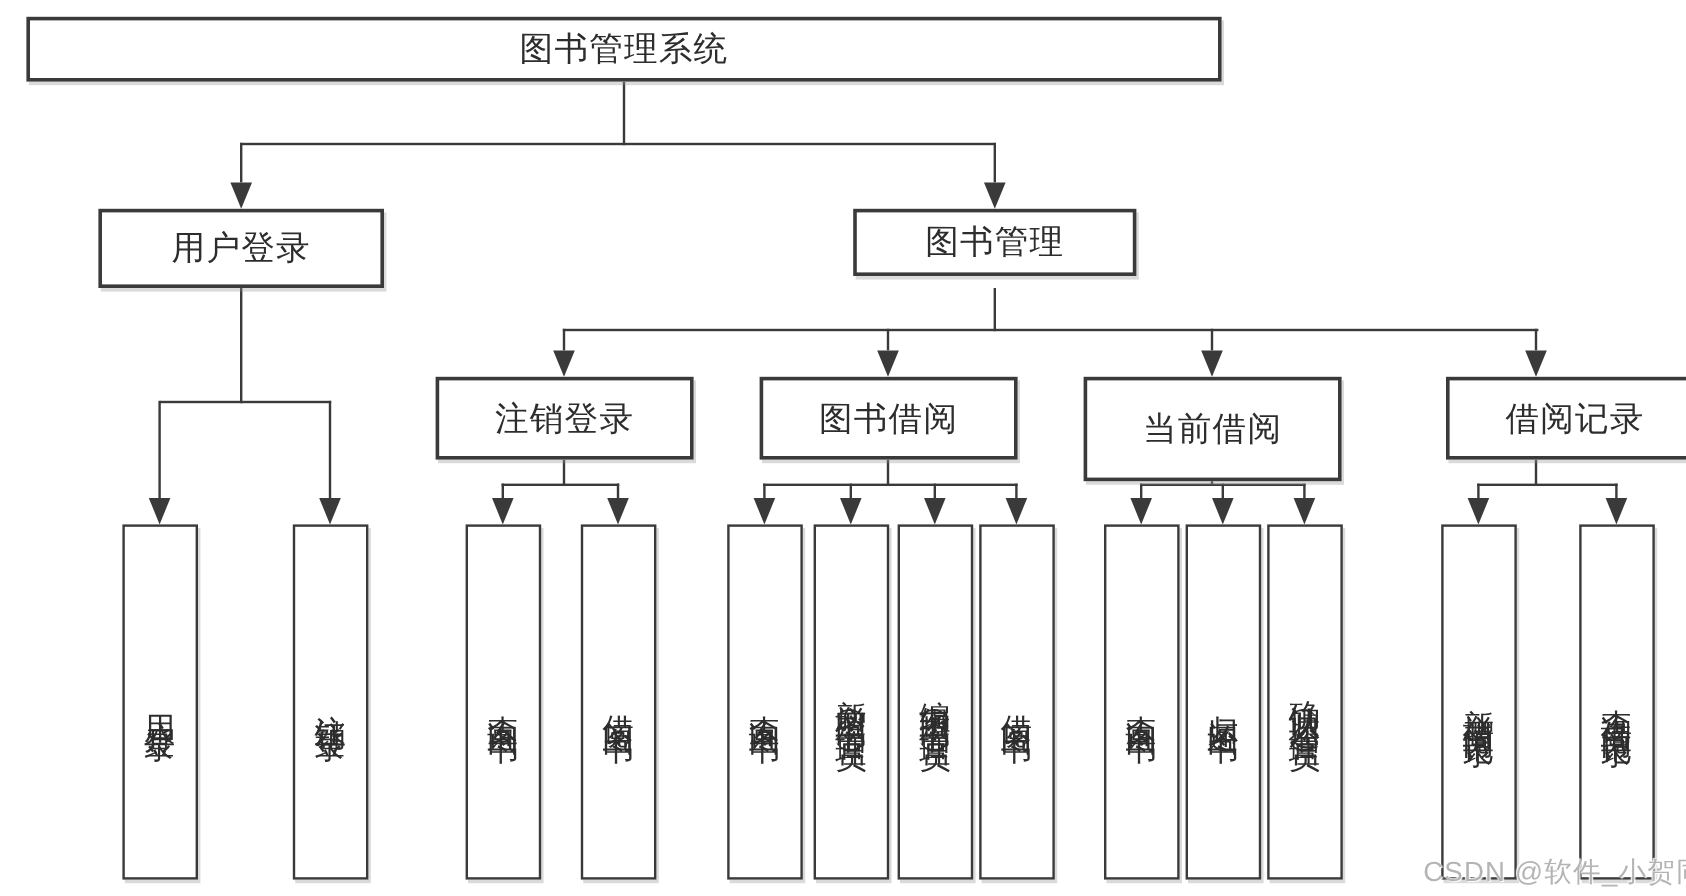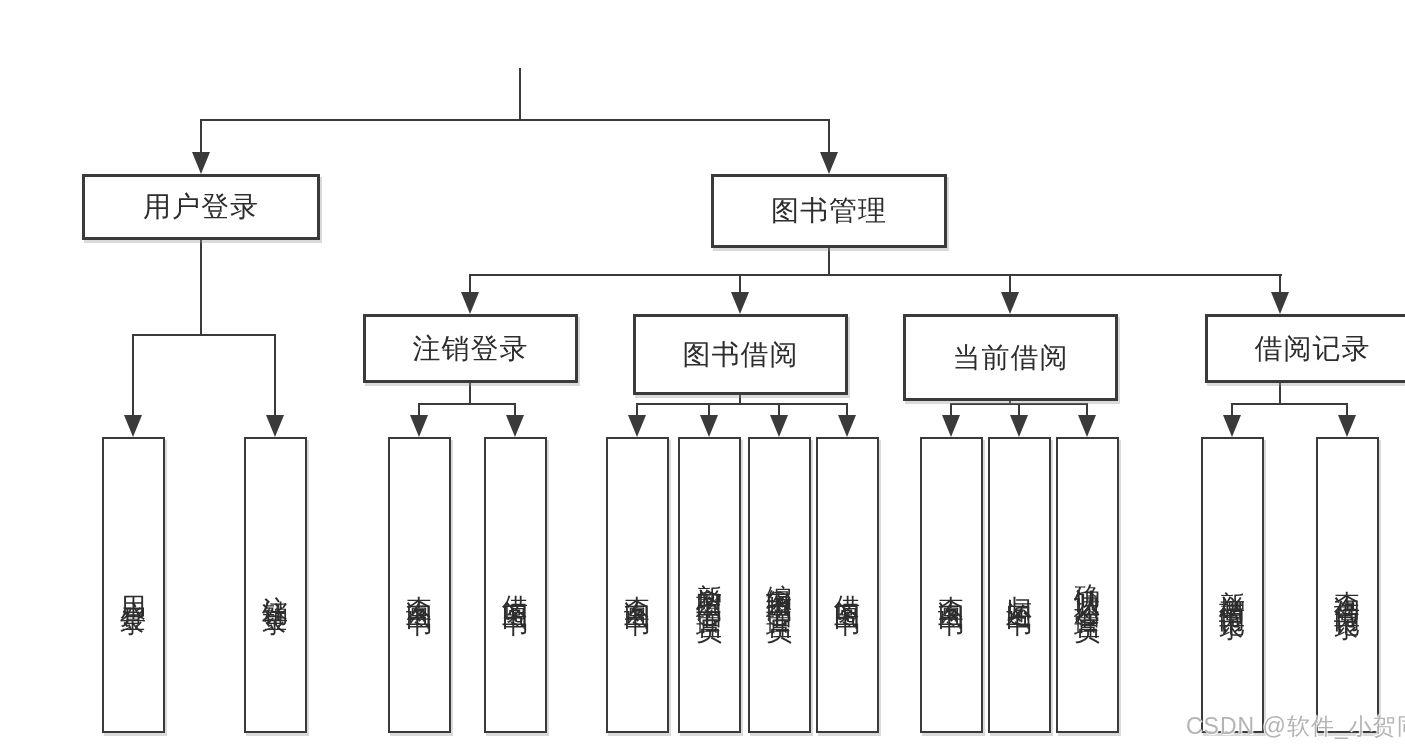--- a/index.html
+++ b/index.html
@@ -94,49 +94,52 @@
     text-shadow: 1px 1px 1px #ffffff, -1px -1px 1px #ffffff;
     white-space: nowrap;
     z-index: 5;
   }
 </style>
 </head>
 <body>
 
 <div id="canvas">
 
+  <div class="box" style="left:22px; top:14px; width:996px; height:54px;">
+    <span>图书管理系统</span>
+  </div>
 
   <div class="vl" style="left:519px; top:68px; height:53px;"></div>
   <div class="hl" style="left:200px; top:119px; width:630px;"></div>
   <div class="ar" style="left:200px; top:119px; height:33px;"></div>
   <div class="ar" style="left:828px; top:119px; height:33px;"></div>
 
   <div class="box" style="left:82px; top:174px; width:238px; height:66px;">
     <span>用户登录</span>
   </div>
-  <div class="box" style="left:711px; top:174px; width:236px; height:74px;">
+  <div class="box" style="left:711px; top:174px; width:236px; height:56px;">
     <span>图书管理</span>
   </div>
 
   <div class="vl" style="left:200px; top:240px; height:96px;"></div>
   <div class="hl" style="left:133px; top:334px; width:143px;"></div>
   <div class="ar" style="left:132px; top:334px; height:81px;"></div>
   <div class="ar" style="left:274px; top:334px; height:81px;"></div>
 
   <div class="vl" style="left:828px; top:240px; height:36px;"></div>
   <div class="hl" style="left:469px; top:274px; width:813px;"></div>
   <div class="ar" style="left:469px; top:274px; height:18px;"></div>
   <div class="ar" style="left:739px; top:274px; height:18px;"></div>
   <div class="ar" style="left:1009px; top:274px; height:18px;"></div>
   <div class="ar" style="left:1279px; top:274px; height:18px;"></div>
 
   <div class="box" style="left:363px; top:314px; width:215px; height:69px;">
     <span>注销登录</span>
   </div>
-  <div class="box" style="left:633px; top:314px; width:215px; height:81px;">
+  <div class="box" style="left:633px; top:314px; width:215px; height:69px;">
     <span>图书借阅</span>
   </div>
   <div class="box" style="left:903px; top:314px; width:215px; height:87px;">
     <span>当前借阅</span>
   </div>
   <div class="box" style="left:1173px; top:314px; width:215px; height:69px;margin-left:32px;">
     <span>借阅记录</span>
   </div>
 
   <div class="vl" style="left:469px; top:383px; height:22px;"></div>

